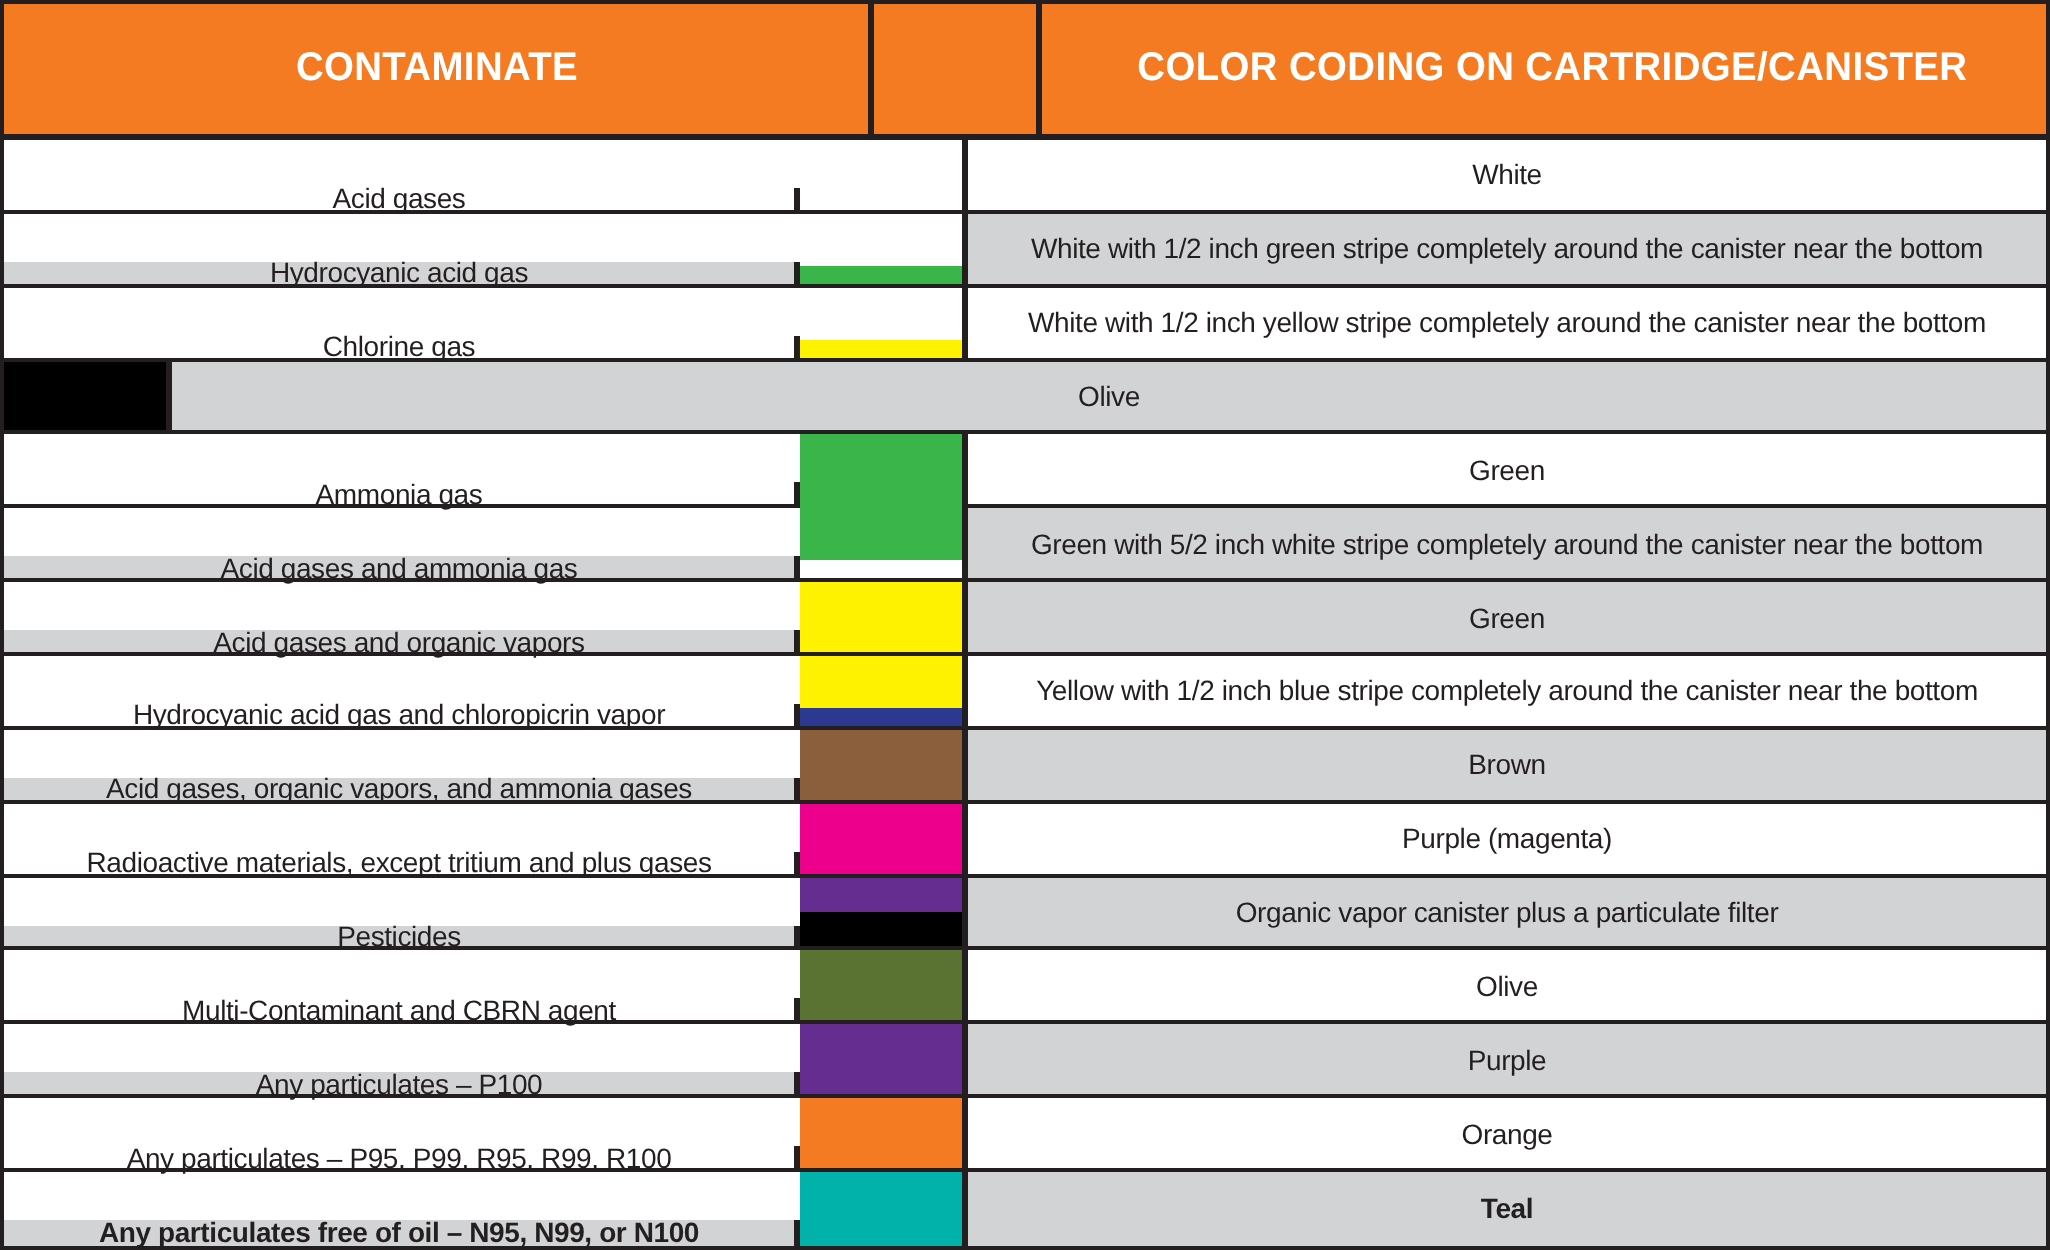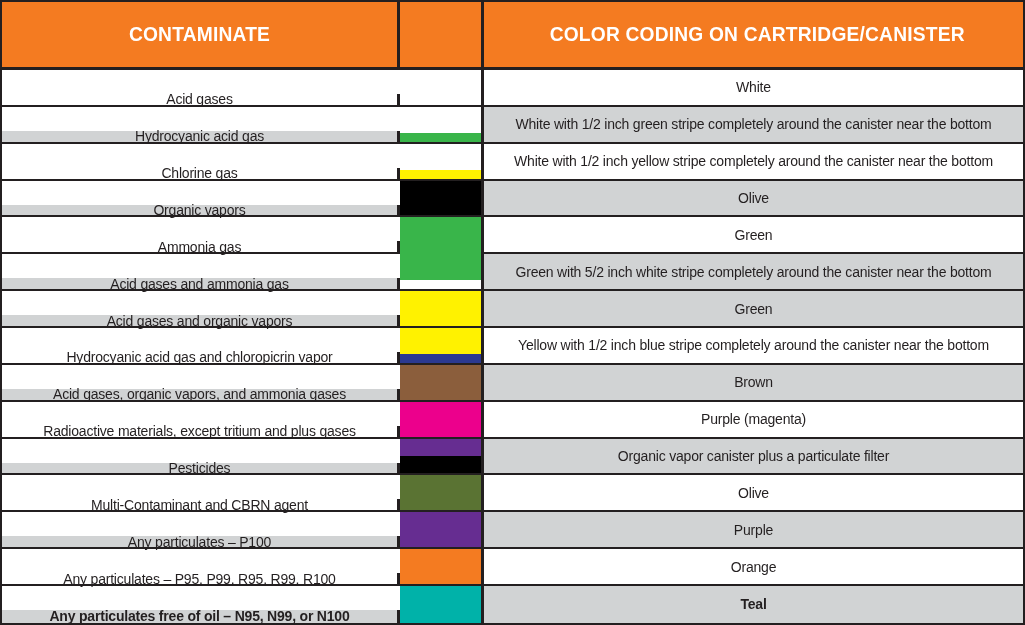--- a/index.html
+++ b/index.html
@@ -18,21 +18,21 @@
     background:#fff;
   }
 
   .header-row {
     height:68px; flex:0 0 68px;
     display:flex;
     background:var(--header_bg);
     border-bottom:3px solid var(--border);
   }
   .hcell { display:flex; align-items:center; justify-content:center; }
-  .hc1 { width:398px; border-right:3px solid var(--border); }
+  .hc1 { width:435px; border-right:3px solid var(--border); }
   .hc2 { width:84px;  border-right:3px solid var(--border); }
   .hc3 { flex:1;margin-left:8px; }
   .header-label {
     color:var(--header_text);
     font-weight:bold; font-size:20px; letter-spacing:0.2px;
     transform:scaleX(0.96); transform-origin:center;
     white-space:nowrap;
   }
 
   .row { flex:1; display:flex; min-height:0; }
@@ -89,21 +89,20 @@
         <div class="cell c3">White with 1/2 inch green stripe completely around the canister near the bottom</div>
       </div>
       <div class="row shade-white">
         <div class="cell c1">Chlorine gas</div>
         <div class="cell c2" style="background: rgb(255, 255, 255);">
           <div class="stripe" style="background: rgb(255, 242, 0);"></div>
         </div>
         <div class="cell c3">White with 1/2 inch yellow stripe completely around the canister near the bottom</div>
       </div>
       <div class="row shade-gray">
-        <div class="cell c1">Organic vapors</div>
         <div class="cell c2" style="background: rgb(0, 0, 0);"></div>
         <div class="cell c3">Olive</div>
       </div>
       <div class="row shade-white">
         <div class="cell c1">Ammonia gas</div>
         <div class="cell c2 merge-down" style="background: rgb(57, 181, 74);"></div>
         <div class="cell c3">Green</div>
       </div>
       <div class="row shade-gray">
         <div class="cell c1">Acid gases and ammonia gas</div>

